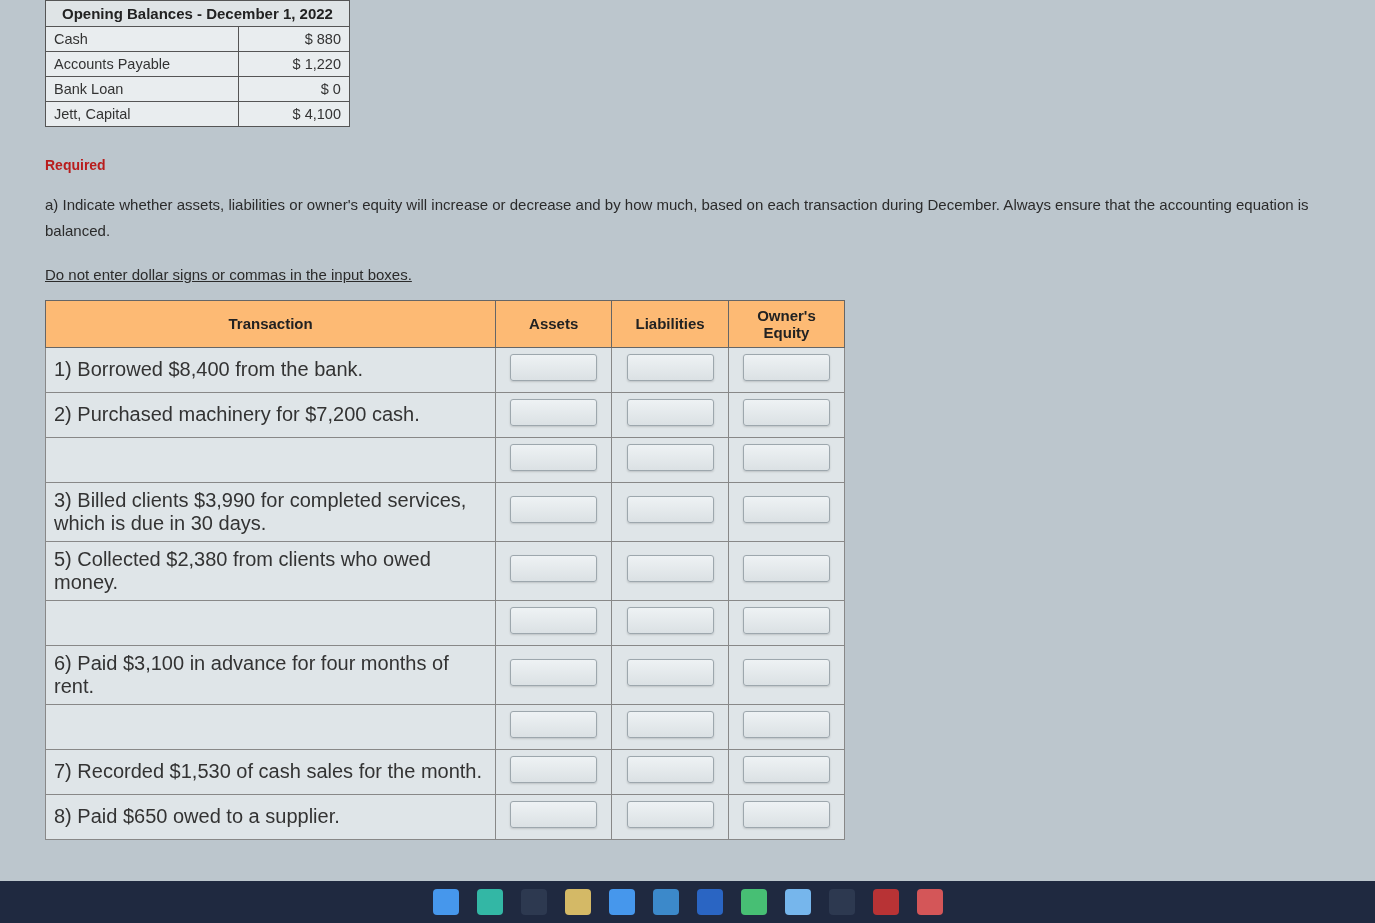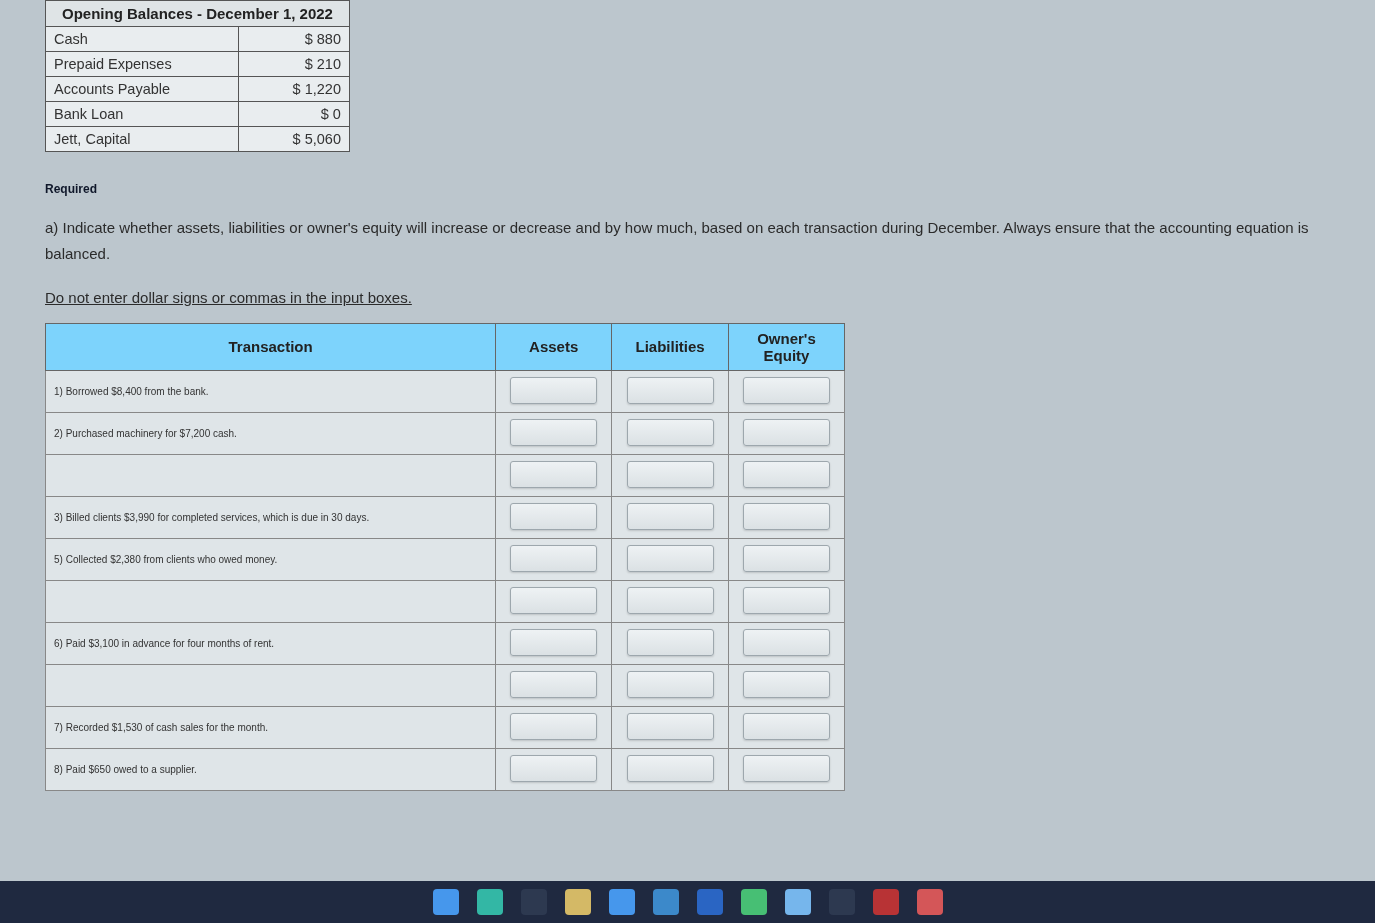--- a/index.html
+++ b/index.html
@@ -31,49 +31,49 @@
     border: 1px solid #555;
     padding: 4px 8px;
     color: #333;
   }
   table.balances td.amount {
     text-align: right;
     min-width: 60px;
   }
   .required-heading {
     font-weight: bold;
-    font-size: 12px;
+    font-size: 14px;
     margin-bottom: 10px;
-    color: #0f172a;
+    color: #b91c1c;
   }
   .instr {
     margin: 19px 0 10px 0;
     font-size: 15px;
     color: #2b2b2b;
     line-height: 1.7;
   }
   .underline { text-decoration: underline; }
   table.trans {
     border-collapse: collapse;
     margin-top: 12px;
     width: 800px;
   }
   table.trans th {
     border: 1px solid #666;
     padding: 6px 22px;
     font-weight: bold;
     font-size: 15px;
-    background: #7dd3fc;
+    background: #fdba74;
     color: #222;
   }
   table.trans td {
     border: 1px solid #888;
     padding: 6px 8px;
     vertical-align: middle;
-    font-size: 10px;
+    font-size: 20px;
     color: #333;
     background: #dfe5e8;
   }
   table.trans td.descr {
     width: 460px;
   }
   table.trans .inputcell {
     text-align: center;
     width: 100px;
   }
@@ -126,34 +126,30 @@
         <tr>
       <th colspan="2">Opening Balances - December 1, 2022</th>
     </tr>
     </tbody>
       <tbody id="balances-body">
         <tr>
           <td>Cash</td>
           <td class="amount">$ 880</td>
         </tr>
         <tr>
-          <td>Prepaid Expenses</td>
-          <td class="amount">$ 210</td>
-        </tr>
-        <tr>
           <td>Accounts Payable</td>
           <td class="amount">$ 1,220</td>
         </tr>
         <tr>
           <td>Bank Loan</td>
           <td class="amount">$ 0</td>
         </tr>
         <tr>
           <td>Jett, Capital</td>
-          <td class="amount">$ 5,060</td>
+          <td class="amount">$ 4,100</td>
         </tr>
       </tbody>
   </table>
 
   <div class="required-heading">Required</div>
 
   <div class="instr">a) Indicate whether assets, liabilities or owner's equity will increase or decrease and by how much, based on each transaction during December. Always ensure that the accounting equation is balanced.</div>
   <div class="instr underline">Do not enter dollar signs or commas in the input boxes.</div>
 
   <table class="trans">

